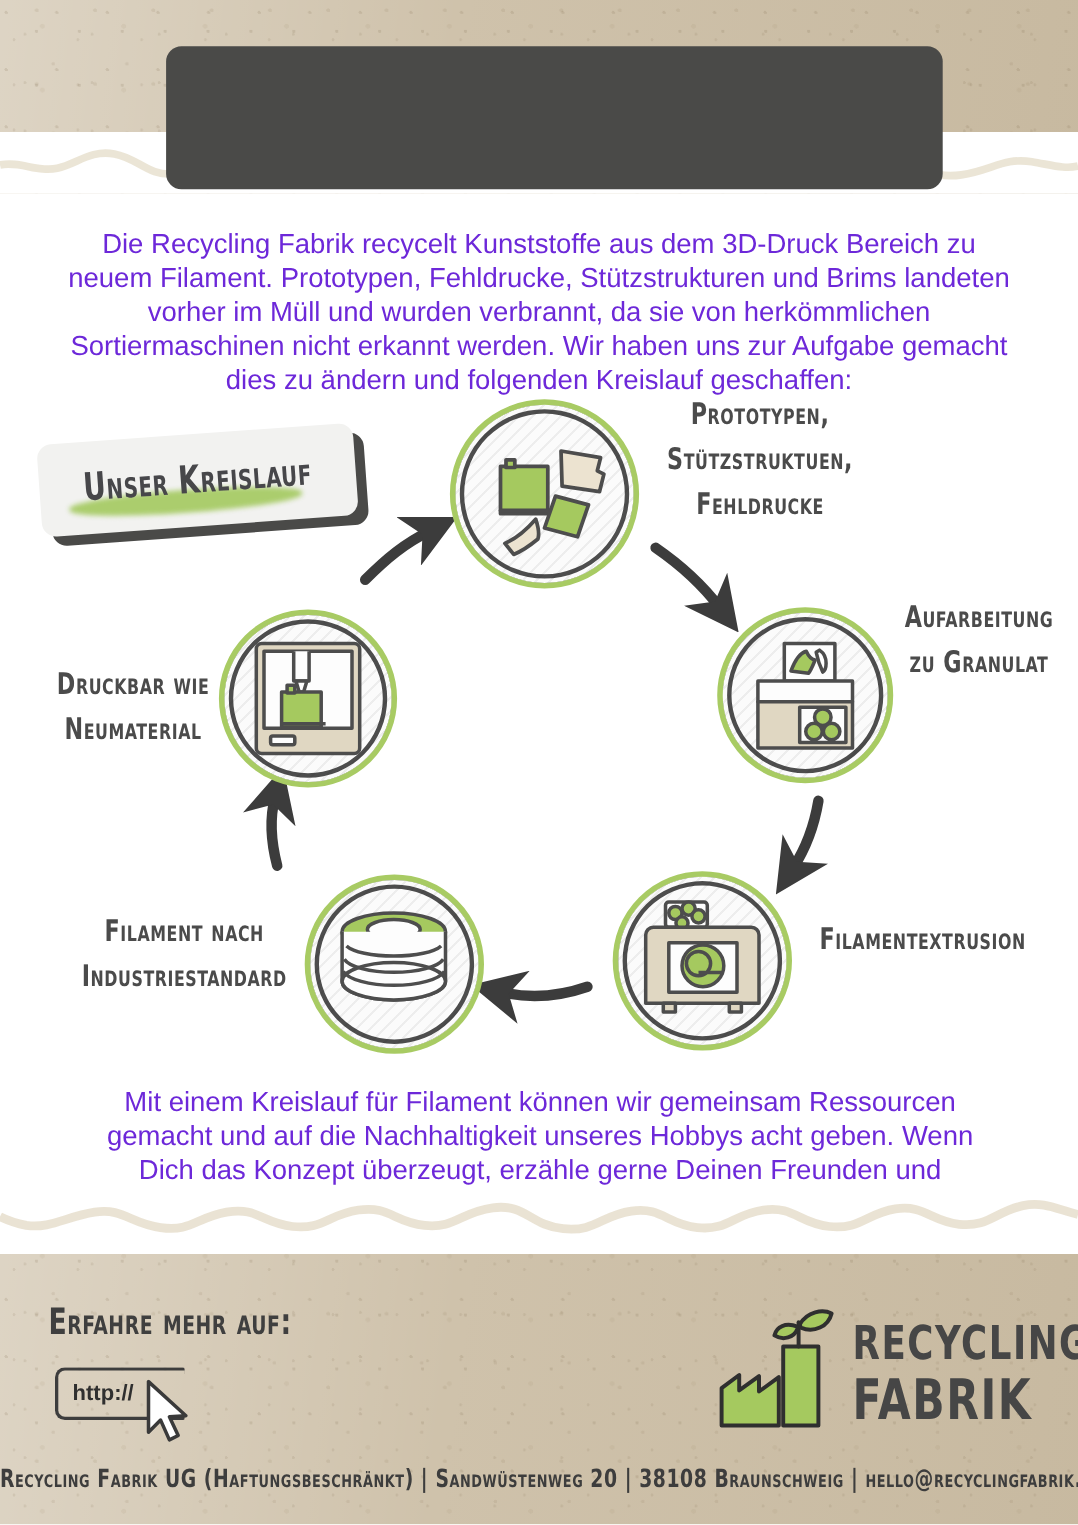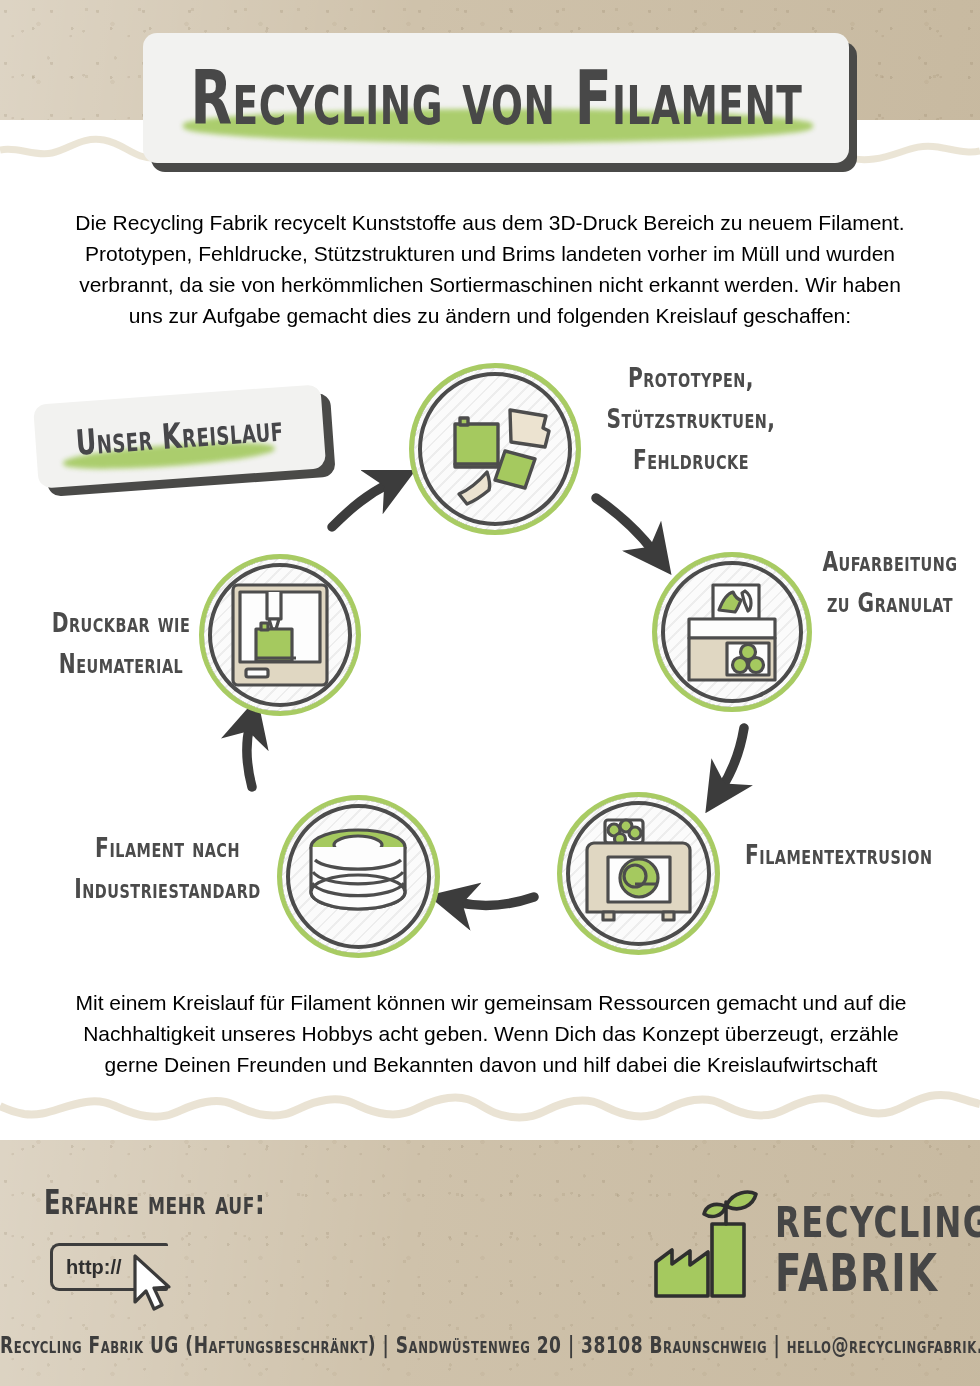--- a/index.html
+++ b/index.html
@@ -87,22 +87,22 @@
     line-height: 1;
     transform: scaleY(1.22) scaleX(.97);
     color: #484848;
     white-space: nowrap;
   }
 
   
   .para {
     position: absolute;
     text-align: center;
-    color: #000000;
-    font-size: 21px;
+    color: #6d28d9;
+    font-size: 25px;
     line-height: 31px;
     font-family: "Liberation Sans Narrow", "Liberation Sans", sans-serif;
   }
   #intro-para { left: 62px; top: 207px; width: 856px; }
   #outro-para { left: 72px; top: 987px; width: 838px; }
 
   
   #badge-wrap {
     position: absolute; left: 36px; top: 394px;
     width: 300px; height: 96px;
@@ -224,24 +224,20 @@
       <path d="M0,30 C18,26 34,37 52,33 C70,29 82,16 104,20 C126,24 134,40 158,38
                C182,36 192,22 216,25 C240,28 250,44 274,41 C298,38 306,20 330,24
                C354,28 362,43 388,40 C414,37 420,18 446,22 C472,26 478,42 506,39
                C534,36 540,21 568,26 C596,31 600,44 628,41 C656,38 660,22 688,27
                C716,32 722,45 750,41 C778,37 784,20 812,25 C840,30 846,43 874,39
                C902,35 912,23 938,27 C956,30 968,34 980,31" fill="none" stroke="#e8e0cf" stroke-width="7" opacity=".85"></path>
     </svg>
   </div>
 
   <div class="card-shadow" id="title-shadow"></div>
-  <div class="card" id="title-card">
-    <div class="marker-swash" id="title-swash"></div>
-    <div class="hand" id="title-text">Recycling von Filament</div>
-  </div>
 
   <div class="para" id="intro-para">Die Recycling Fabrik recycelt Kunststoffe aus dem 3D-Druck Bereich zu neuem Filament. Prototypen, Fehldrucke, Stützstrukturen und Brims landeten vorher im Müll und wurden verbrannt, da sie von herkömmlichen Sortiermaschinen nicht erkannt werden. Wir haben uns zur Aufgabe gemacht dies zu ändern und folgenden Kreislauf geschaffen:</div>
 
   <div id="badge-wrap">
     <div class="card-shadow" id="badge-shadow"></div>
     <div class="card" id="badge-card">
       <div class="marker-swash" id="badge-swash"></div>
       <div class="hand" id="badge-text">Unser Kreislauf</div>
     </div>
   </div>

